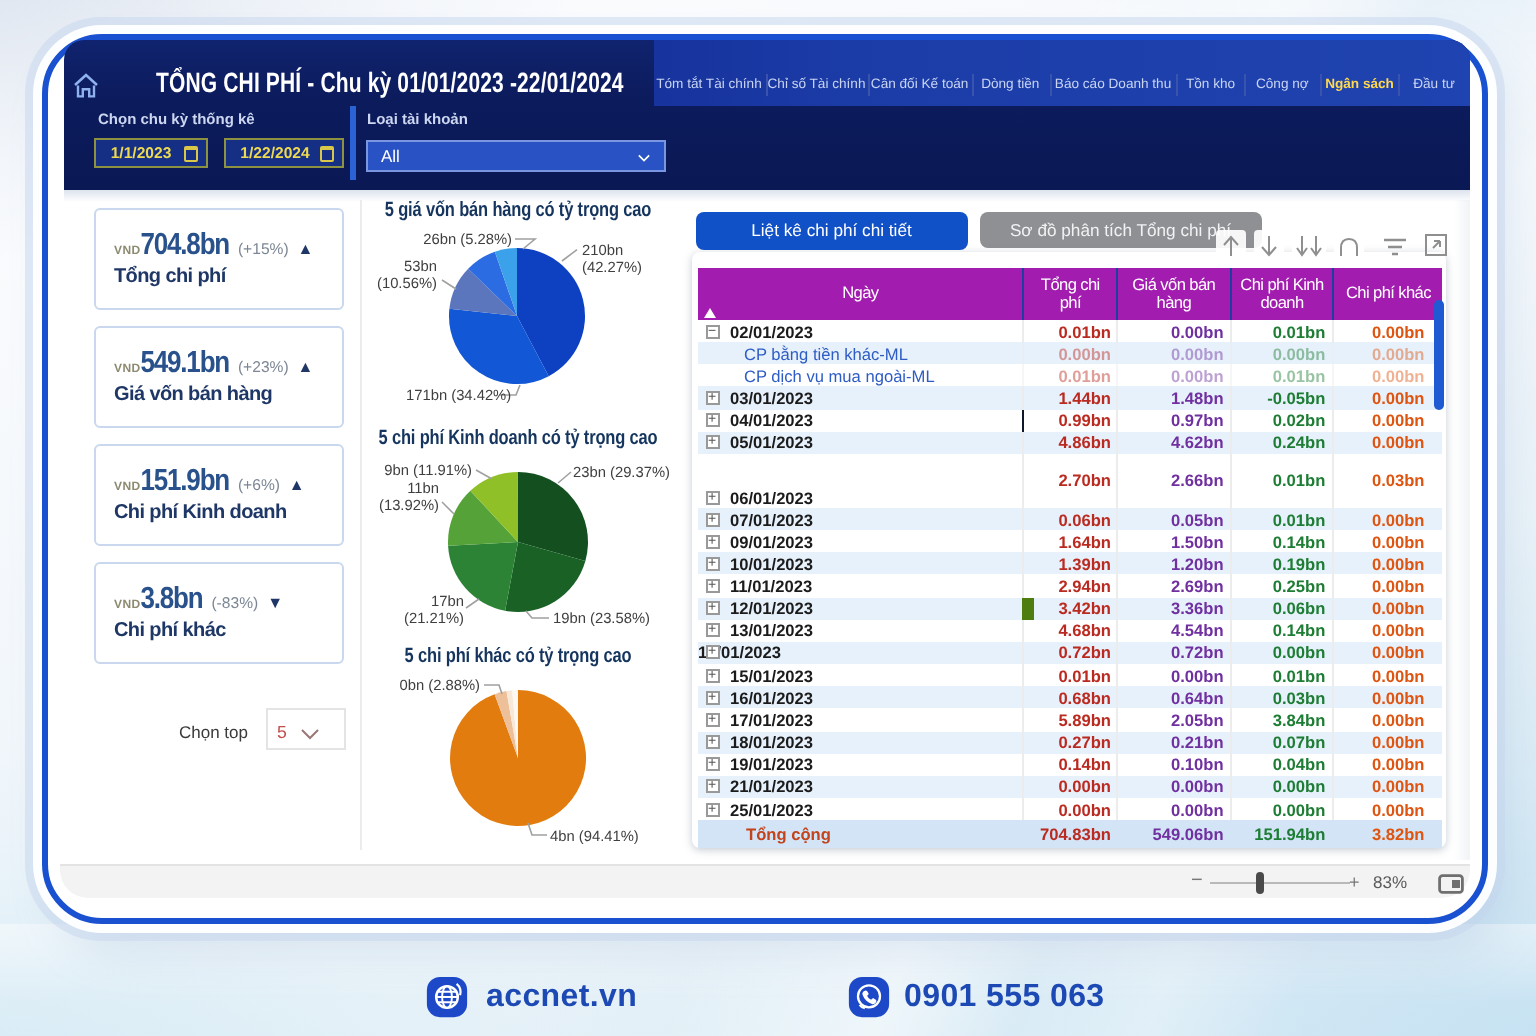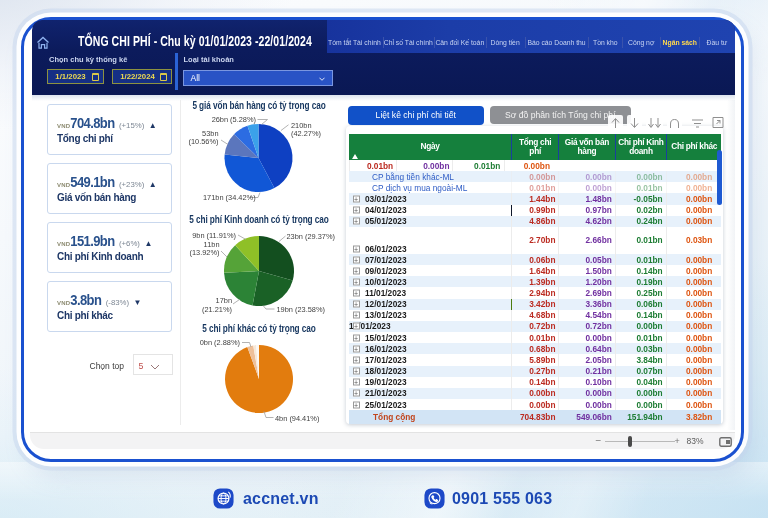--- a/index.html
+++ b/index.html
@@ -164,30 +164,34 @@
     <rect x="63" y="3" width="15" height="15" rx="2" fill="rgba(255,255,255,.92)"></rect>
     <path d="M11.5 16 V7 M8 10.5 L11.5 6.5 L15 10.5" stroke="#8f8f8f" stroke-width="1" fill="none"></path>
     <path d="M30.5 6 V15 M27 11.5 L30.5 15.5 L34 11.5" stroke="#8f8f8f" stroke-width="1" fill="none"></path>
     <path d="M47 6 V15 M44.5 12 L47 15.5 L49.5 12 M54 6 V15 M51.5 12 L54 15.5 L56.5 12" stroke="#8f8f8f" stroke-width="1" fill="none"></path>
     <path d="M66.5 16 V12 Q66.5 7.5 70.5 7.5 Q74.5 7.5 74.5 12 V16" stroke="#8f8f8f" stroke-width="1" fill="none"></path>
     <path d="M88 8 H99 M90 11.5 H97 M92 15 H95" stroke="#8f8f8f" stroke-width="1.2" fill="none"></path>
     <path d="M109 5.5 H119 V15.5 H109 Z M112.5 12 L116 8.5 M116 8.5 H113 M116 8.5 V11.5" stroke="#8f8f8f" stroke-width="1" fill="none"></path>
   </svg>
 <div class="tcard"></div>
 <div class="abs" style="left:349px;top:134px;width:372.3px;z-index:3;font-size:8.3px">
-    <div style="display:flex;height:26px;background:#15803d;color:#fff;font-weight:bold;text-align:center;position:relative;font-size:8.3px;letter-spacing:-.3px">
+    <div style="display:flex;height:26px;background:#a21caf;color:#fff;font-weight:normal;text-align:center;position:relative;font-size:8.3px;letter-spacing:-.3px">
       <div style="width:162.3px;display:flex;align-items:center;justify-content:center;line-height:1.12;padding:0 2px">Ngày</div>
       <div style="width:46.7px;border-left:1px solid #1a3f9e;display:flex;align-items:center;justify-content:center;line-height:1.12;padding:0 2px">Tổng chi<br>phí</div>
       <div style="width:56.8px;border-left:1px solid #1a3f9e;display:flex;align-items:center;justify-content:center;line-height:1.12;padding:0 2px">Giá vốn bán<br>hàng</div>
       <div style="width:51.4px;border-left:1px solid #1a3f9e;display:flex;align-items:center;justify-content:center;line-height:1.12;padding:0 2px">Chi phí Kinh<br>doanh</div>
       <div style="width:55.1px;border-left:1px solid #1a3f9e;display:flex;align-items:center;justify-content:center;line-height:1.12;padding:0 2px">Chi phí khác</div>
       <div style="position:absolute;left:3px;bottom:1px;width:0;height:0;border-left:3.5px solid transparent;border-right:3.5px solid transparent;border-bottom:5px solid #fff"></div>
     </div>
     <div>
       <div style="display:flex;height:11.16px;background:#fff;align-items:center">
+        <div style="width:162.3px;display:flex;align-items:center;position:relative">
+          <span style="position:absolute;left:3.5px;top:50%;transform:translateY(-50%);width:7px;height:7px;border:1px solid #999;color:#555;font-size:7px;line-height:5px;text-align:center;background:#fff">−</span>
+          <span style="margin-left:16px;font-weight:bold;color:#1b1b1b">02/01/2023</span>
+        </div>
         <div style="width:46.7px;border-left:1px solid #ececec;color:#bb2a20;font-weight:bold;text-align:right;padding-right:2.5px;align-self:stretch;display:flex;align-items:center;justify-content:flex-end">0.01bn</div>
         <div style="width:56.8px;border-left:1px solid #ececec;color:#7030a0;font-weight:bold;text-align:right;padding-right:3px;align-self:stretch;display:flex;align-items:center;justify-content:flex-end">0.00bn</div>
         <div style="width:51.4px;border-left:1px solid #ececec;color:#1e7d34;font-weight:bold;text-align:right;padding-right:3.5px;align-self:stretch;display:flex;align-items:center;justify-content:flex-end">0.01bn</div>
         <div style="width:55.1px;border-left:1px solid #ececec;color:#de5511;font-weight:bold;text-align:right;padding-right:9px;align-self:stretch;display:flex;align-items:center;justify-content:flex-end">0.00bn</div>
       </div>
       <div style="display:flex;height:11.16px;background:#e7f1fb;align-items:center">
         <div style="width:162.3px;padding-left:23px;color:#2e5cc5">CP bằng tiền khác-ML</div>
         <div style="width:46.7px;opacity:.45;border-left:1px solid #ececec;color:#bb2a20;font-weight:bold;text-align:right;padding-right:2.5px;align-self:stretch;display:flex;align-items:center;justify-content:flex-end">0.00bn</div>
         <div style="width:56.8px;opacity:.45;border-left:1px solid #ececec;color:#7030a0;font-weight:bold;text-align:right;padding-right:3px;align-self:stretch;display:flex;align-items:center;justify-content:flex-end">0.00bn</div>
         <div style="width:51.4px;opacity:.45;border-left:1px solid #ececec;color:#1e7d34;font-weight:bold;text-align:right;padding-right:3.5px;align-self:stretch;display:flex;align-items:center;justify-content:flex-end">0.00bn</div>
@@ -278,21 +282,21 @@
         <div style="width:46.7px;border-left:1px solid #ececec;color:#bb2a20;font-weight:bold;text-align:right;padding-right:2.5px;align-self:stretch;display:flex;align-items:center;justify-content:flex-end">2.94bn</div>
         <div style="width:56.8px;border-left:1px solid #ececec;color:#7030a0;font-weight:bold;text-align:right;padding-right:3px;align-self:stretch;display:flex;align-items:center;justify-content:flex-end">2.69bn</div>
         <div style="width:51.4px;border-left:1px solid #ececec;color:#1e7d34;font-weight:bold;text-align:right;padding-right:3.5px;align-self:stretch;display:flex;align-items:center;justify-content:flex-end">0.25bn</div>
         <div style="width:55.1px;border-left:1px solid #ececec;color:#de5511;font-weight:bold;text-align:right;padding-right:9px;align-self:stretch;display:flex;align-items:center;justify-content:flex-end">0.00bn</div>
       </div>
       <div style="display:flex;height:11.16px;background:#e7f1fb;align-items:center">
         <div style="width:162.3px;display:flex;align-items:center;position:relative">
           <span style="position:absolute;left:3.5px;top:50%;transform:translateY(-50%);width:7px;height:7px;border:1px solid #999;color:#555;font-size:7px;line-height:5px;text-align:center;background:#fff">+</span>
           <span style="margin-left:16px;font-weight:bold;color:#1b1b1b">12/01/2023</span>
         </div>
-        <div style="width:46.7px;border-left:1px solid #4d7c0f;color:#bb2a20;font-weight:bold;text-align:right;padding-right:2.5px;align-self:stretch;display:flex;align-items:center;justify-content:flex-end">3.42bn</div>
+        <div style="width:46.7px;border-left:6px solid #4d7c0f;color:#bb2a20;font-weight:bold;text-align:right;padding-right:2.5px;align-self:stretch;display:flex;align-items:center;justify-content:flex-end">3.42bn</div>
         <div style="width:56.8px;border-left:1px solid #ececec;color:#7030a0;font-weight:bold;text-align:right;padding-right:3px;align-self:stretch;display:flex;align-items:center;justify-content:flex-end">3.36bn</div>
         <div style="width:51.4px;border-left:1px solid #ececec;color:#1e7d34;font-weight:bold;text-align:right;padding-right:3.5px;align-self:stretch;display:flex;align-items:center;justify-content:flex-end">0.06bn</div>
         <div style="width:55.1px;border-left:1px solid #ececec;color:#de5511;font-weight:bold;text-align:right;padding-right:9px;align-self:stretch;display:flex;align-items:center;justify-content:flex-end">0.00bn</div>
       </div>
       <div style="display:flex;height:11.16px;background:#fff;align-items:center">
         <div style="width:162.3px;display:flex;align-items:center;position:relative">
           <span style="position:absolute;left:3.5px;top:50%;transform:translateY(-50%);width:7px;height:7px;border:1px solid #999;color:#555;font-size:7px;line-height:5px;text-align:center;background:#fff">+</span>
           <span style="margin-left:16px;font-weight:bold;color:#1b1b1b">13/01/2023</span>
         </div>
         <div style="width:46.7px;border-left:1px solid #ececec;color:#bb2a20;font-weight:bold;text-align:right;padding-right:2.5px;align-self:stretch;display:flex;align-items:center;justify-content:flex-end">4.68bn</div>

